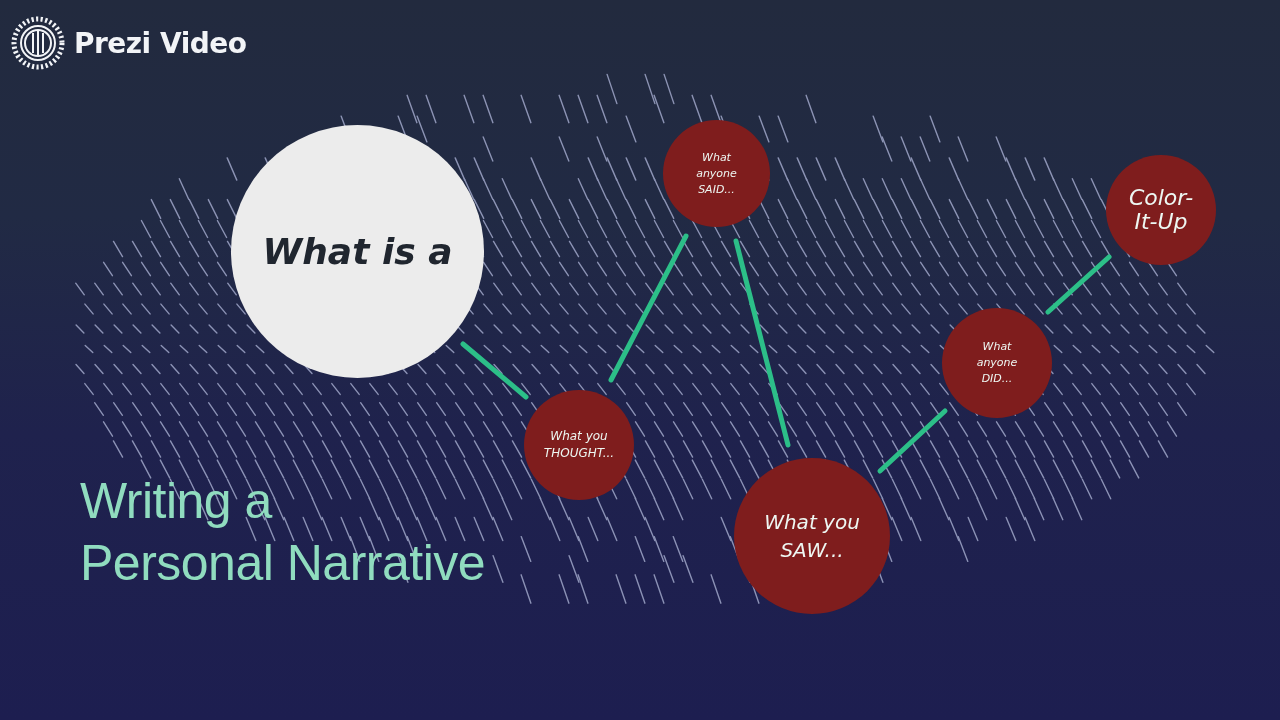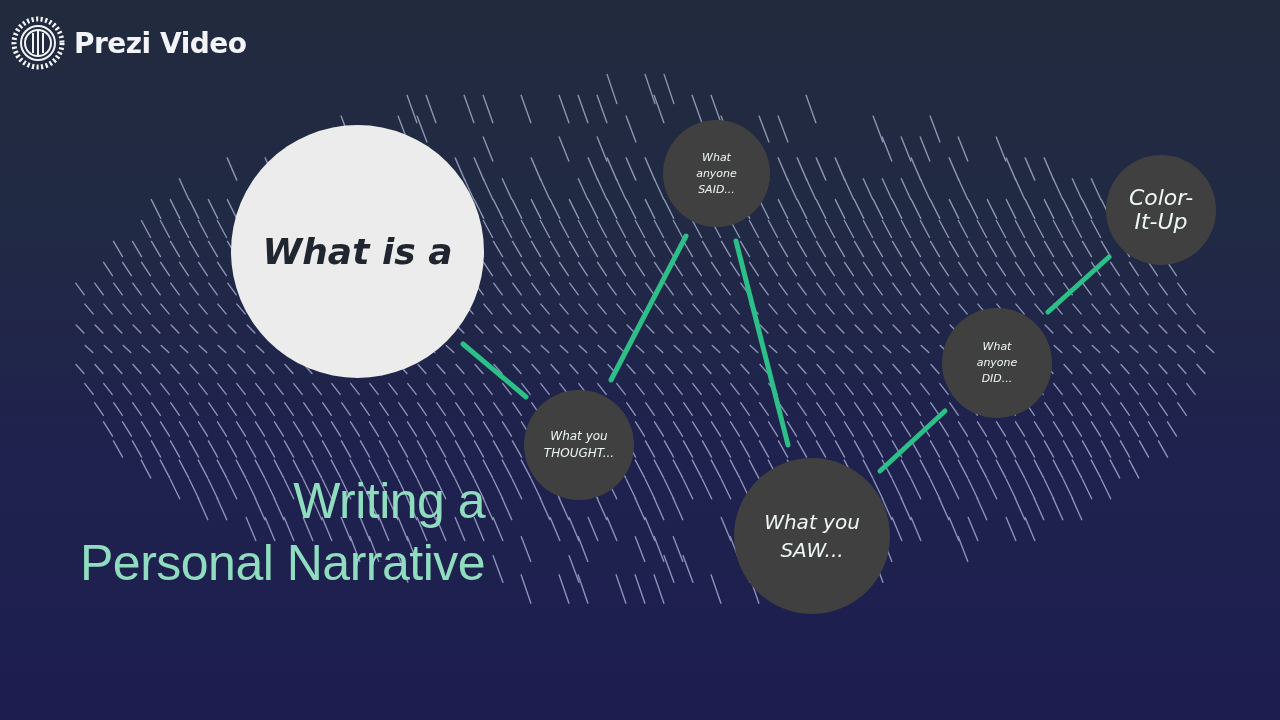--- a/index.html
+++ b/index.html
@@ -3,24 +3,24 @@
 <meta charset="utf-8">
 <style>
   html,body{margin:0;padding:0;}
   body{width:1280px;height:720px;overflow:hidden;position:relative;
     background:linear-gradient(180deg,#222a3e 0%,#212a44 30%,#1f224d 60%,#1d1e50 100%);
     font-family:"DejaVu Sans","Liberation Sans",sans-serif;}
   #stage{position:absolute;left:0;top:4px;width:1280px;height:720px;}
   .brand{position:absolute;left:10px;top:11px;display:flex;align-items:center;gap:8px;}
   .brand-text{color:#f2f4f7;font-family:"DejaVu Sans","Liberation Sans",sans-serif;font-weight:bold;font-size:28px;letter-spacing:-0.5px;}
   .node{position:absolute;border-radius:50%;display:flex;align-items:center;justify-content:center;text-align:center;font-style:italic;font-family:"DejaVu Sans","Liberation Sans",sans-serif;}
-  .node.green{background:#404040;color:#eef7f2;}
+  .node.green{background:#7f1d1d;color:#eef7f2;}
   .node.white{background:#ececec;color:#20262f;font-weight:bold;}
   .node span{display:block;}
-  .title{position:absolute;left:80px;top:466px;color:#90dcbf;font-family:"Liberation Sans","DejaVu Sans",sans-serif;font-size:50px;line-height:62px;letter-spacing:-0.5px;text-align:right;}
+  .title{position:absolute;left:80px;top:466px;color:#90dcbf;font-family:"Liberation Sans","DejaVu Sans",sans-serif;font-size:50px;line-height:62px;letter-spacing:-0.5px;}
   .title span{display:block;}
   svg.lines{position:absolute;left:0;top:0;}
 </style>
 </head>
 <body>
 
 <div id="stage">
 
   <svg class="lines" width="1280" height="720" id="dashes">
       <g stroke="#9fa6c8" stroke-width="1.4" stroke-linecap="round" opacity="0.85">

